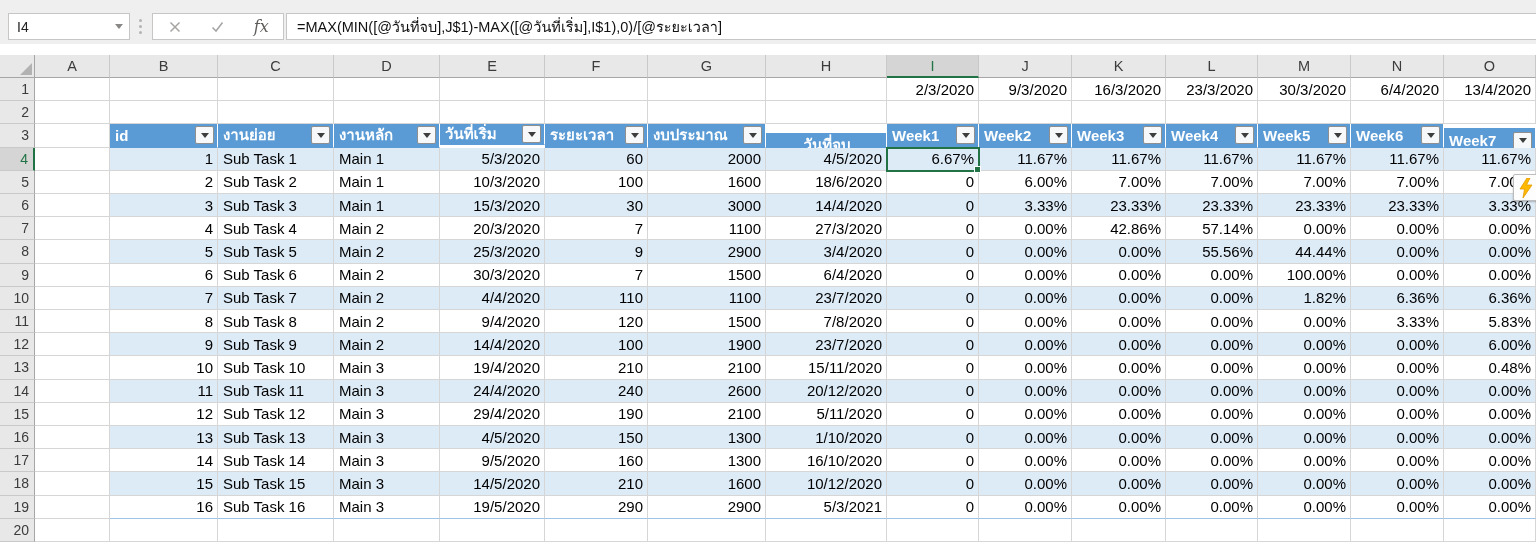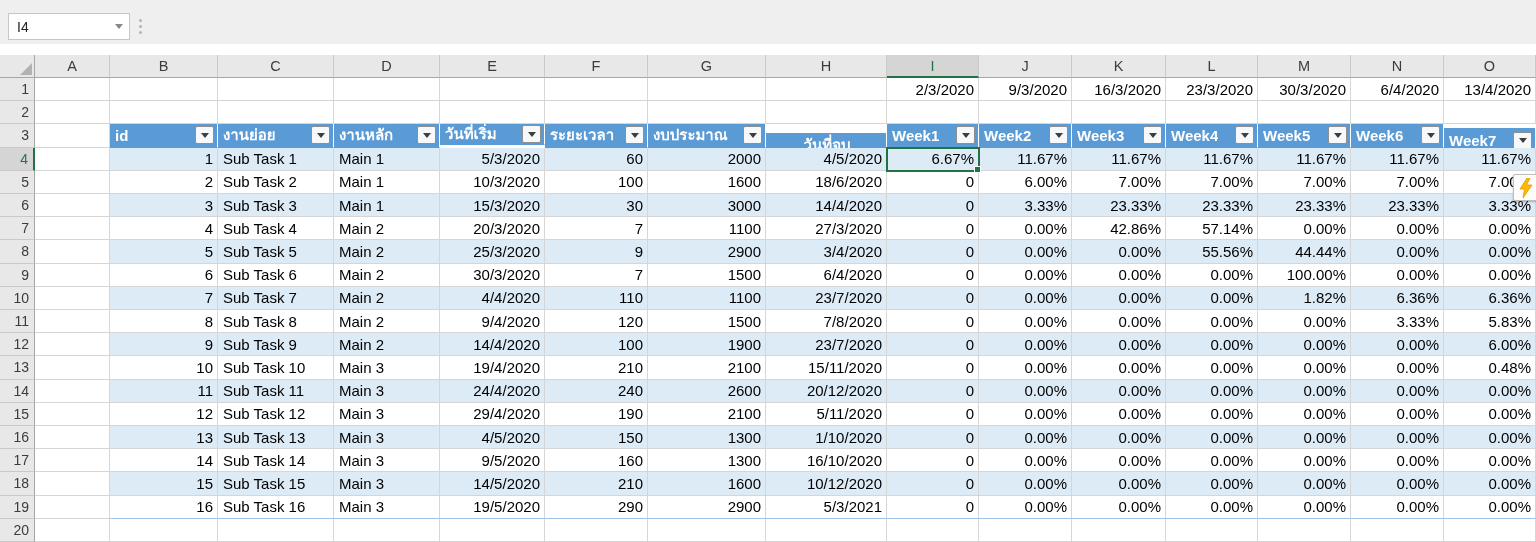--- a/index.html
+++ b/index.html
@@ -81,20 +81,36 @@
       <span class="val">I4</span>
       <span class="nb-arrow">
           <i class="tri"></i>
         </span>
     </div>
     <div class="dots">
         <i></i>
         <i></i>
         <i></i>
       </div>
+    <div class="fb-buttons">
+      <span class="fb-btn">
+        <svg width="12" height="12" viewBox="0 0 12 12">
+          <path d="M1.5 1.5 L10.5 10.5 M10.5 1.5 L1.5 10.5" stroke="#a6a4a2" stroke-width="1.5" fill="none"></path>
+        </svg>
+      </span>
+      <span class="fb-btn">
+        <svg width="13" height="12" viewBox="0 0 13 12">
+          <path d="M1.5 6.5 L5 10 L11.5 1.5" stroke="#a6a4a2" stroke-width="1.5" fill="none"></path>
+        </svg>
+      </span>
+      <span class="fb-btn fx">fx</span>
+    </div>
+    <div class="fb-input">
+      <span>=MAX(MIN([@วันที่จบ],J$1)-MAX([@วันที่เริ่ม],I$1),0)/[@ระยะเวลา]</span>
+    </div>
   </div>
 
   <div id="grid">
       <div class="corner"></div>
       <div class="colhdr" style="left: 35px; width: 75px;">A</div>
       <div class="colhdr" style="left: 110px; width: 108px;">B</div>
       <div class="colhdr" style="left: 218px; width: 116px;">C</div>
       <div class="colhdr" style="left: 334px; width: 106px;">D</div>
       <div class="colhdr" style="left: 440px; width: 105px;">E</div>
       <div class="colhdr" style="left: 545px; width: 103px;">F</div>

